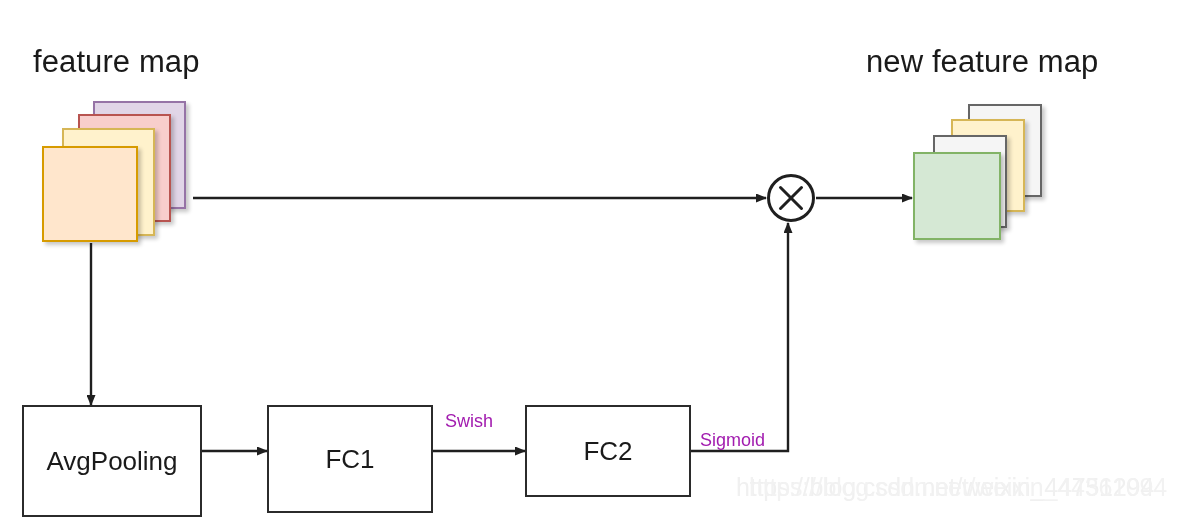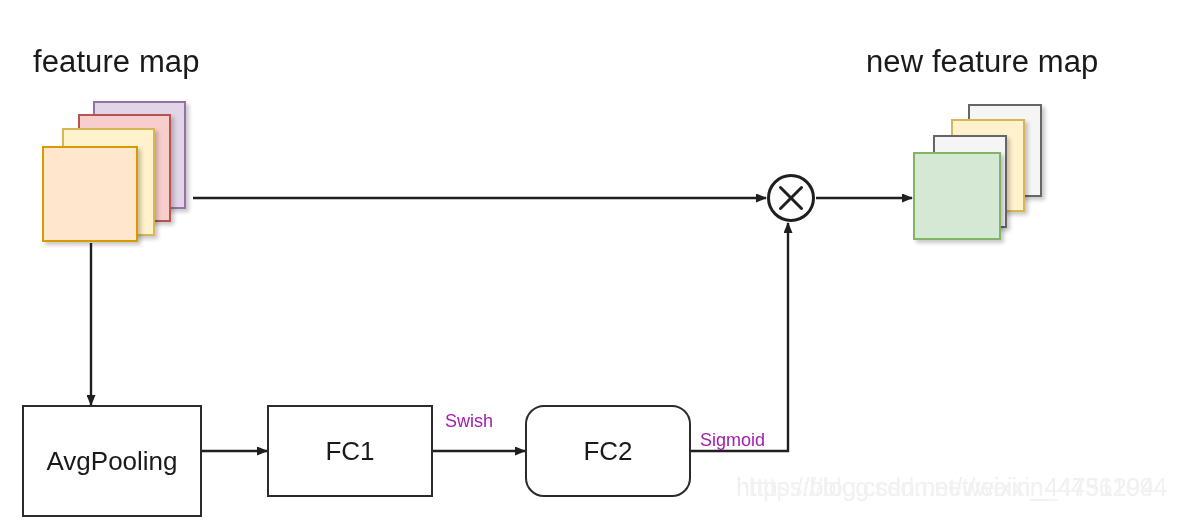--- a/index.html
+++ b/index.html
@@ -56,22 +56,22 @@
     background: #ffffff;
     border: 2px solid #2b2b2b;
     display: flex;
     align-items: center;
     justify-content: center;
     font-size: 26px;
     color: #1a1a1a;
     white-space: nowrap;
   }
   #box-avgpooling { left: 2px;   top: 405px; width: 180px; height: 112px; margin-left: 20px; }
-  #box-fc1        { left: 267px; top: 405px; width: 166px; height: 92px; }
-  #box-fc2        { left: 525px; top: 405px; width: 166px; height: 92px; border-radius: 19px; }
+  #box-fc1        { left: 267px; top: 405px; width: 166px; height: 108px; }
+  #box-fc2        { left: 525px; top: 405px; width: 166px; height: 92px; }
 
   
   .edge-label {
     position: absolute;
     font-size: 18px;
     color: #a21caf;
     white-space: nowrap;
   }
   #label-swish   { left: 445px; top: 411px; }
   #label-sigmoid { left: 700px; top: 411px; margin-top: 19px; }

